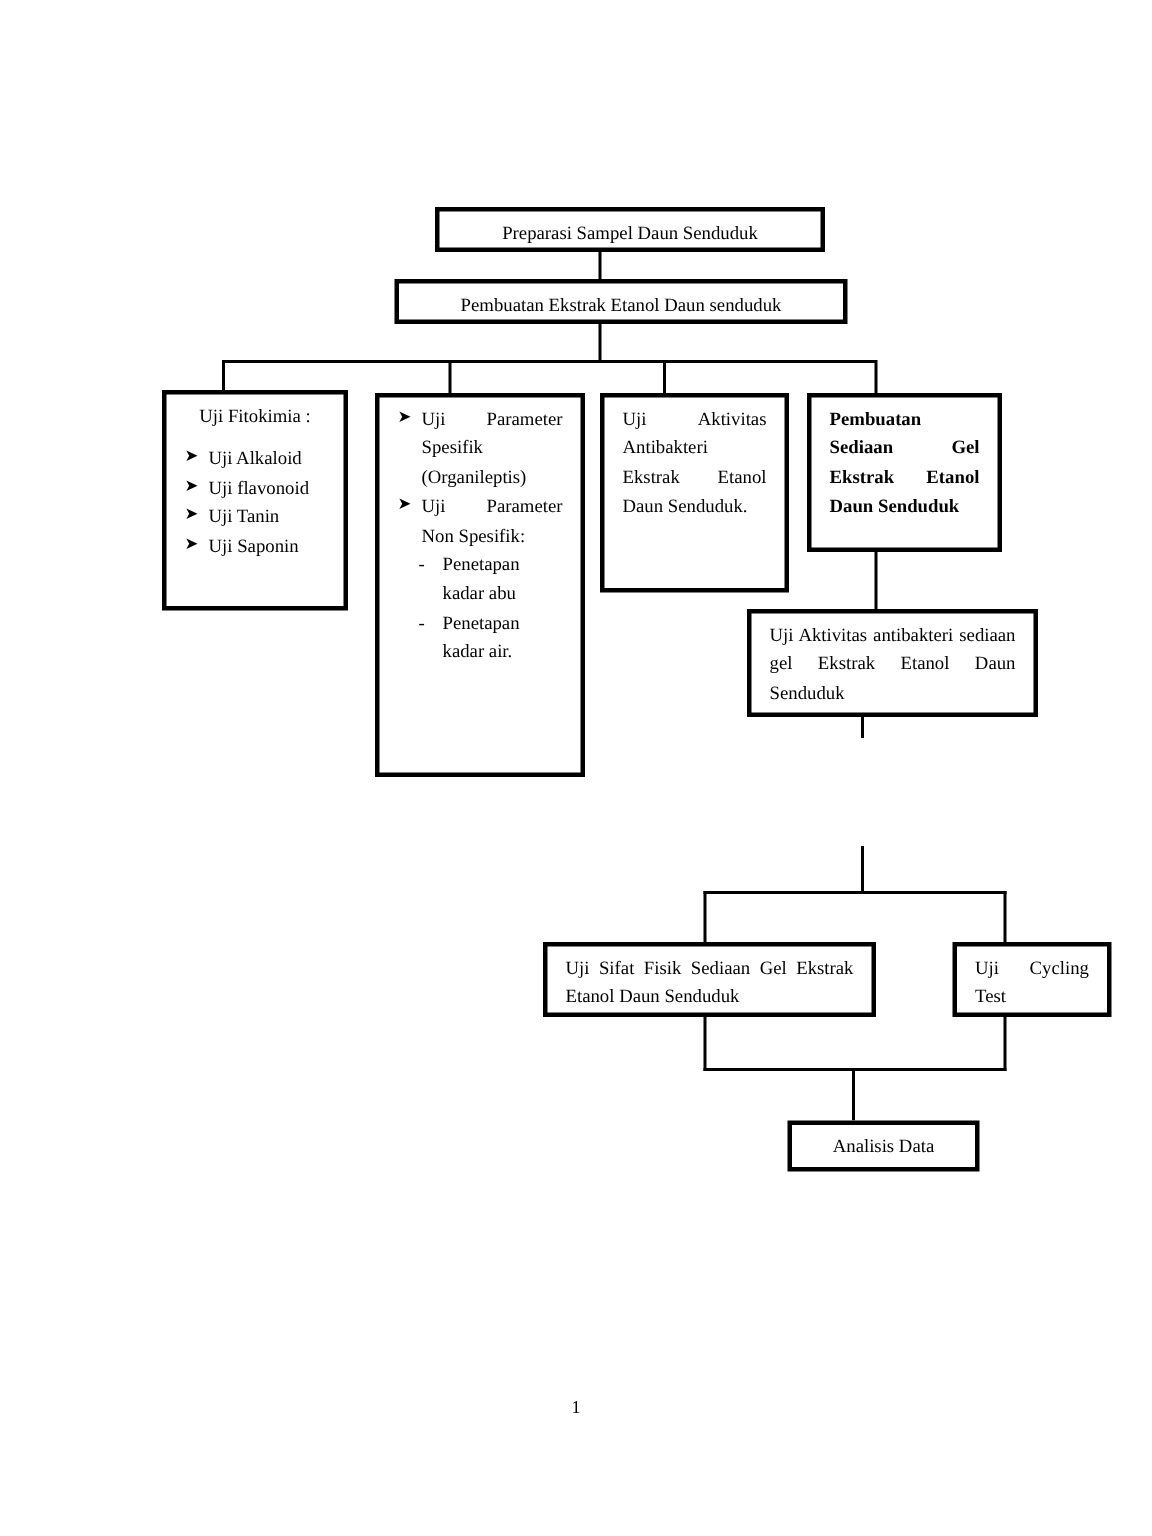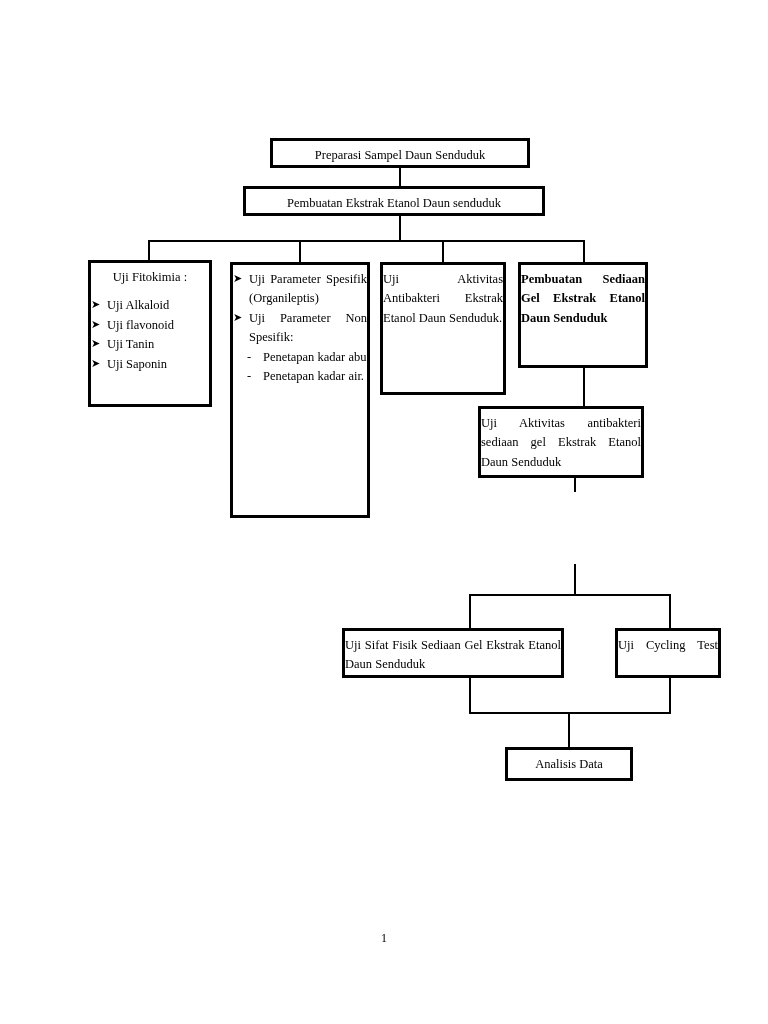--- a/index.html
+++ b/index.html
@@ -24,21 +24,22 @@
   }
 
   
   .box {
     position: absolute;
     box-sizing: border-box;
     border: 3px solid #000;
     background: #fff;
     font-size: 12.5px;
     line-height: 1.55;
-    padding: 5px 0;
+    padding: 5px 12px;
+    margin-left: 20px;
   }
   .box.center  { text-align: center; }
   .box.justify { text-align: justify; text-align-last: left; }
 
   
   .vline {
     position: absolute;
     width: 2px;
     background: #000;
   }
@@ -90,21 +91,21 @@
     font-size: 12px;
   }
 
   
   #box-preparasi      { left:270px; top:138px;  width:260px; height:30px; }
   #box-ekstrak        { left:243px; top:186px;  width:302px; height:30px; }
   #box-fitokimia      { left: 88px; top:260px;  width:124px; height:147px; }
   #box-parameter      { left:230px; top:262px;  width:140px; height:256px; }
   #box-antibakteri    { left:380px; top:262px;  width:126px; height:133px; }
   #box-sediaan-gel    { left:518px; top:262px;  width:130px; height:106px;font-weight:bold; }
-  #box-uji-gel        { left:478px; top:406px;  width:166px; height: 72px; }
+  #box-uji-gel        { left:478px; top:406px;  width:194px; height: 72px; }
   #box-evaluasi       { left:474px; top:492px;  width:198px; height: 72px; }
   #box-sifat-fisik    { left:342px; top:628px;  width:222px; height: 50px; }
   #box-cycling        { left:615px; top:628px;  width:106px; height: 50px; }
   #box-analisis       { left:505px; top:747px;  width:128px; height: 34px; }
 </style>
 </head>
 <body>
 
 <div id="page">
 

